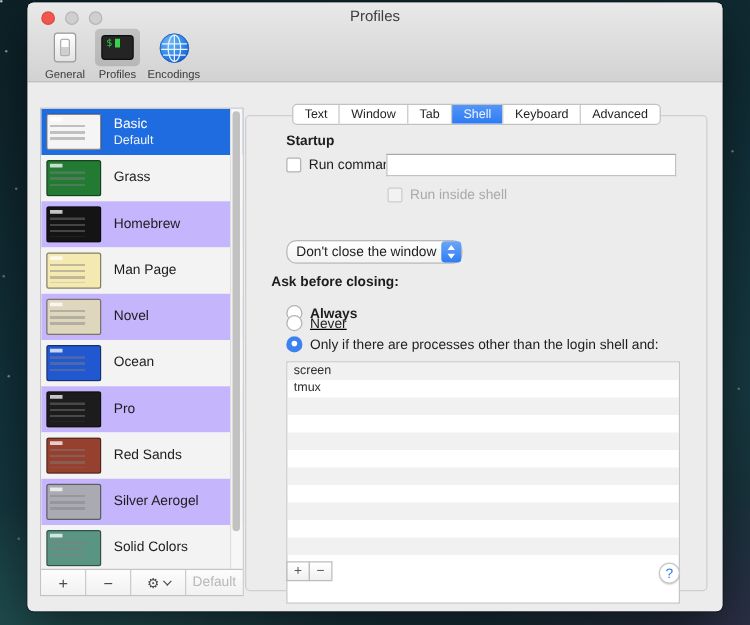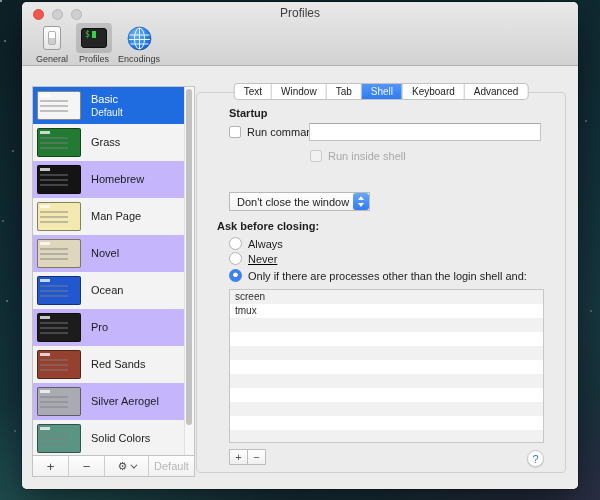--- a/index.html
+++ b/index.html
@@ -83,30 +83,30 @@
   .tabseg.selected { background:linear-gradient(#5496f8,#2e7bf3); color:#eef5ff; }
 
   .heading { position:absolute; font-size:11px; font-weight:bold; color:#1d1d1d; }
   .ctl-label { font-size:11px; color:#1d1d1d; }
   .checkbox { width:12px; height:12px; background:#fff; border:1px solid #b3b3b3; border-radius:2px; flex:0 0 auto; }
   .checkbox.disabled { border-color:#cccccc; background:#f2f2f2; }
   .row-flex { position:absolute; display:flex; align-items:center; gap:6px; }
   .textfield { position:absolute; height:18px; background:#fff; border:1px solid #c2c2c2; border-top-color:#a9a9a9; font-size:11px; padding:0 4px; outline:none; }
   .disabled-label { color:#a9a9a9; }
 
-  .popup { position:absolute; width:141px; height:19px; background:linear-gradient(#ffffff,#f3f3f3); border:1px solid #b9b9b9; border-radius:0; display:flex; align-items:center; }
+  .popup { position:absolute; width:141px; height:19px; background:linear-gradient(#ffffff,#f3f3f3); border:1px solid #b9b9b9; border-radius:8px; display:flex; align-items:center; }
   .popup-text { flex:1; font-size:11px; color:#1d1d1d; padding-left:7px; white-space:nowrap; overflow:hidden; }
   .popup-stepper { width:16px; height:17px; margin-right:0px; border-radius:3px; background:linear-gradient(#6aa7f9,#2e7bf3); position:relative; }
   .popup-stepper::before { content:""; position:absolute; left:5px; top:3px; border-left:3px solid transparent; border-right:3px solid transparent; border-bottom:4px solid #fff; }
   .popup-stepper::after  { content:""; position:absolute; left:5px; bottom:3px; border-left:3px solid transparent; border-right:3px solid transparent; border-top:4px solid #fff; }
 
   .radio { width:13px; height:13px; border-radius:50%; background:#fff; border:1px solid #b3b3b3; flex:0 0 auto; }
   .radio.on { border:none; background:radial-gradient(circle at 50% 45%, #ffffff 0 2px, #3b82f0 2.6px), linear-gradient(#5496f8,#2e7bf3); }
 
-  .proclist { position:absolute; left:32px; top:196px; width:315px; height:154px; background:#fff; border:1px solid #c6c6c6; overflow:hidden; }
+  .proclist { position:absolute; left:32px; top:196px; width:315px; height:194px; background:#fff; border:1px solid #c6c6c6; overflow:hidden; }
   .proc-row { height:14px; font-size:10px; color:#2e2e2e; line-height:14px; padding-left:5px; background:#fff; }
   .proc-row:nth-child(odd) { background:#f1f1f1; }
 
   .pm-row { position:absolute; left:32px; top:356px; display:flex; }
   .pm-btn { width:19px; height:16px; background:linear-gradient(#ffffff,#f0f0f0); border:1px solid #bdbdbd; font-size:11px; color:#555; display:flex; align-items:center; justify-content:center; }
   .pm-btn + .pm-btn { margin-left:-1px; }
 
   .helpbtn { position:absolute; left:330px; top:357px; width:17px; height:17px; border-radius:50%; background:#fff; border:1px solid #c6c6c6; box-shadow:0 1px 1px rgba(0,0,0,.12); font-size:11px; color:#2f7bf0; display:flex; align-items:center; justify-content:center; }
 </style>
 </head>
@@ -248,21 +248,21 @@
         <div class="checkbox disabled"></div>
         <div class="ctl-label disabled-label">Run inside shell</div>
       </div>
 
       <div class="popup" style="left:32px; top:99px;">
         <div class="popup-text">Don't close the window</div>
         <div class="popup-stepper"></div>
       </div>
 
       <div class="heading" style="left:20px; top:127px;">Ask before closing:</div>
-      <div class="row-flex" style="left:32px; top:144px;">
+      <div class="row-flex" style="left:32px; top:151px;font-weight:bold;">
         <div class="radio"></div>
         <div class="ctl-label">Always</div>
       </div>
       <div class="row-flex" style="left:32px; top:159px;text-decoration:underline;">
         <div class="radio"></div>
         <div class="ctl-label">Never</div>
       </div>
       <div class="row-flex" style="left:32px; top:176px;">
         <div class="radio on"></div>
         <div class="ctl-label">Only if there are processes other than the login shell and:</div>

